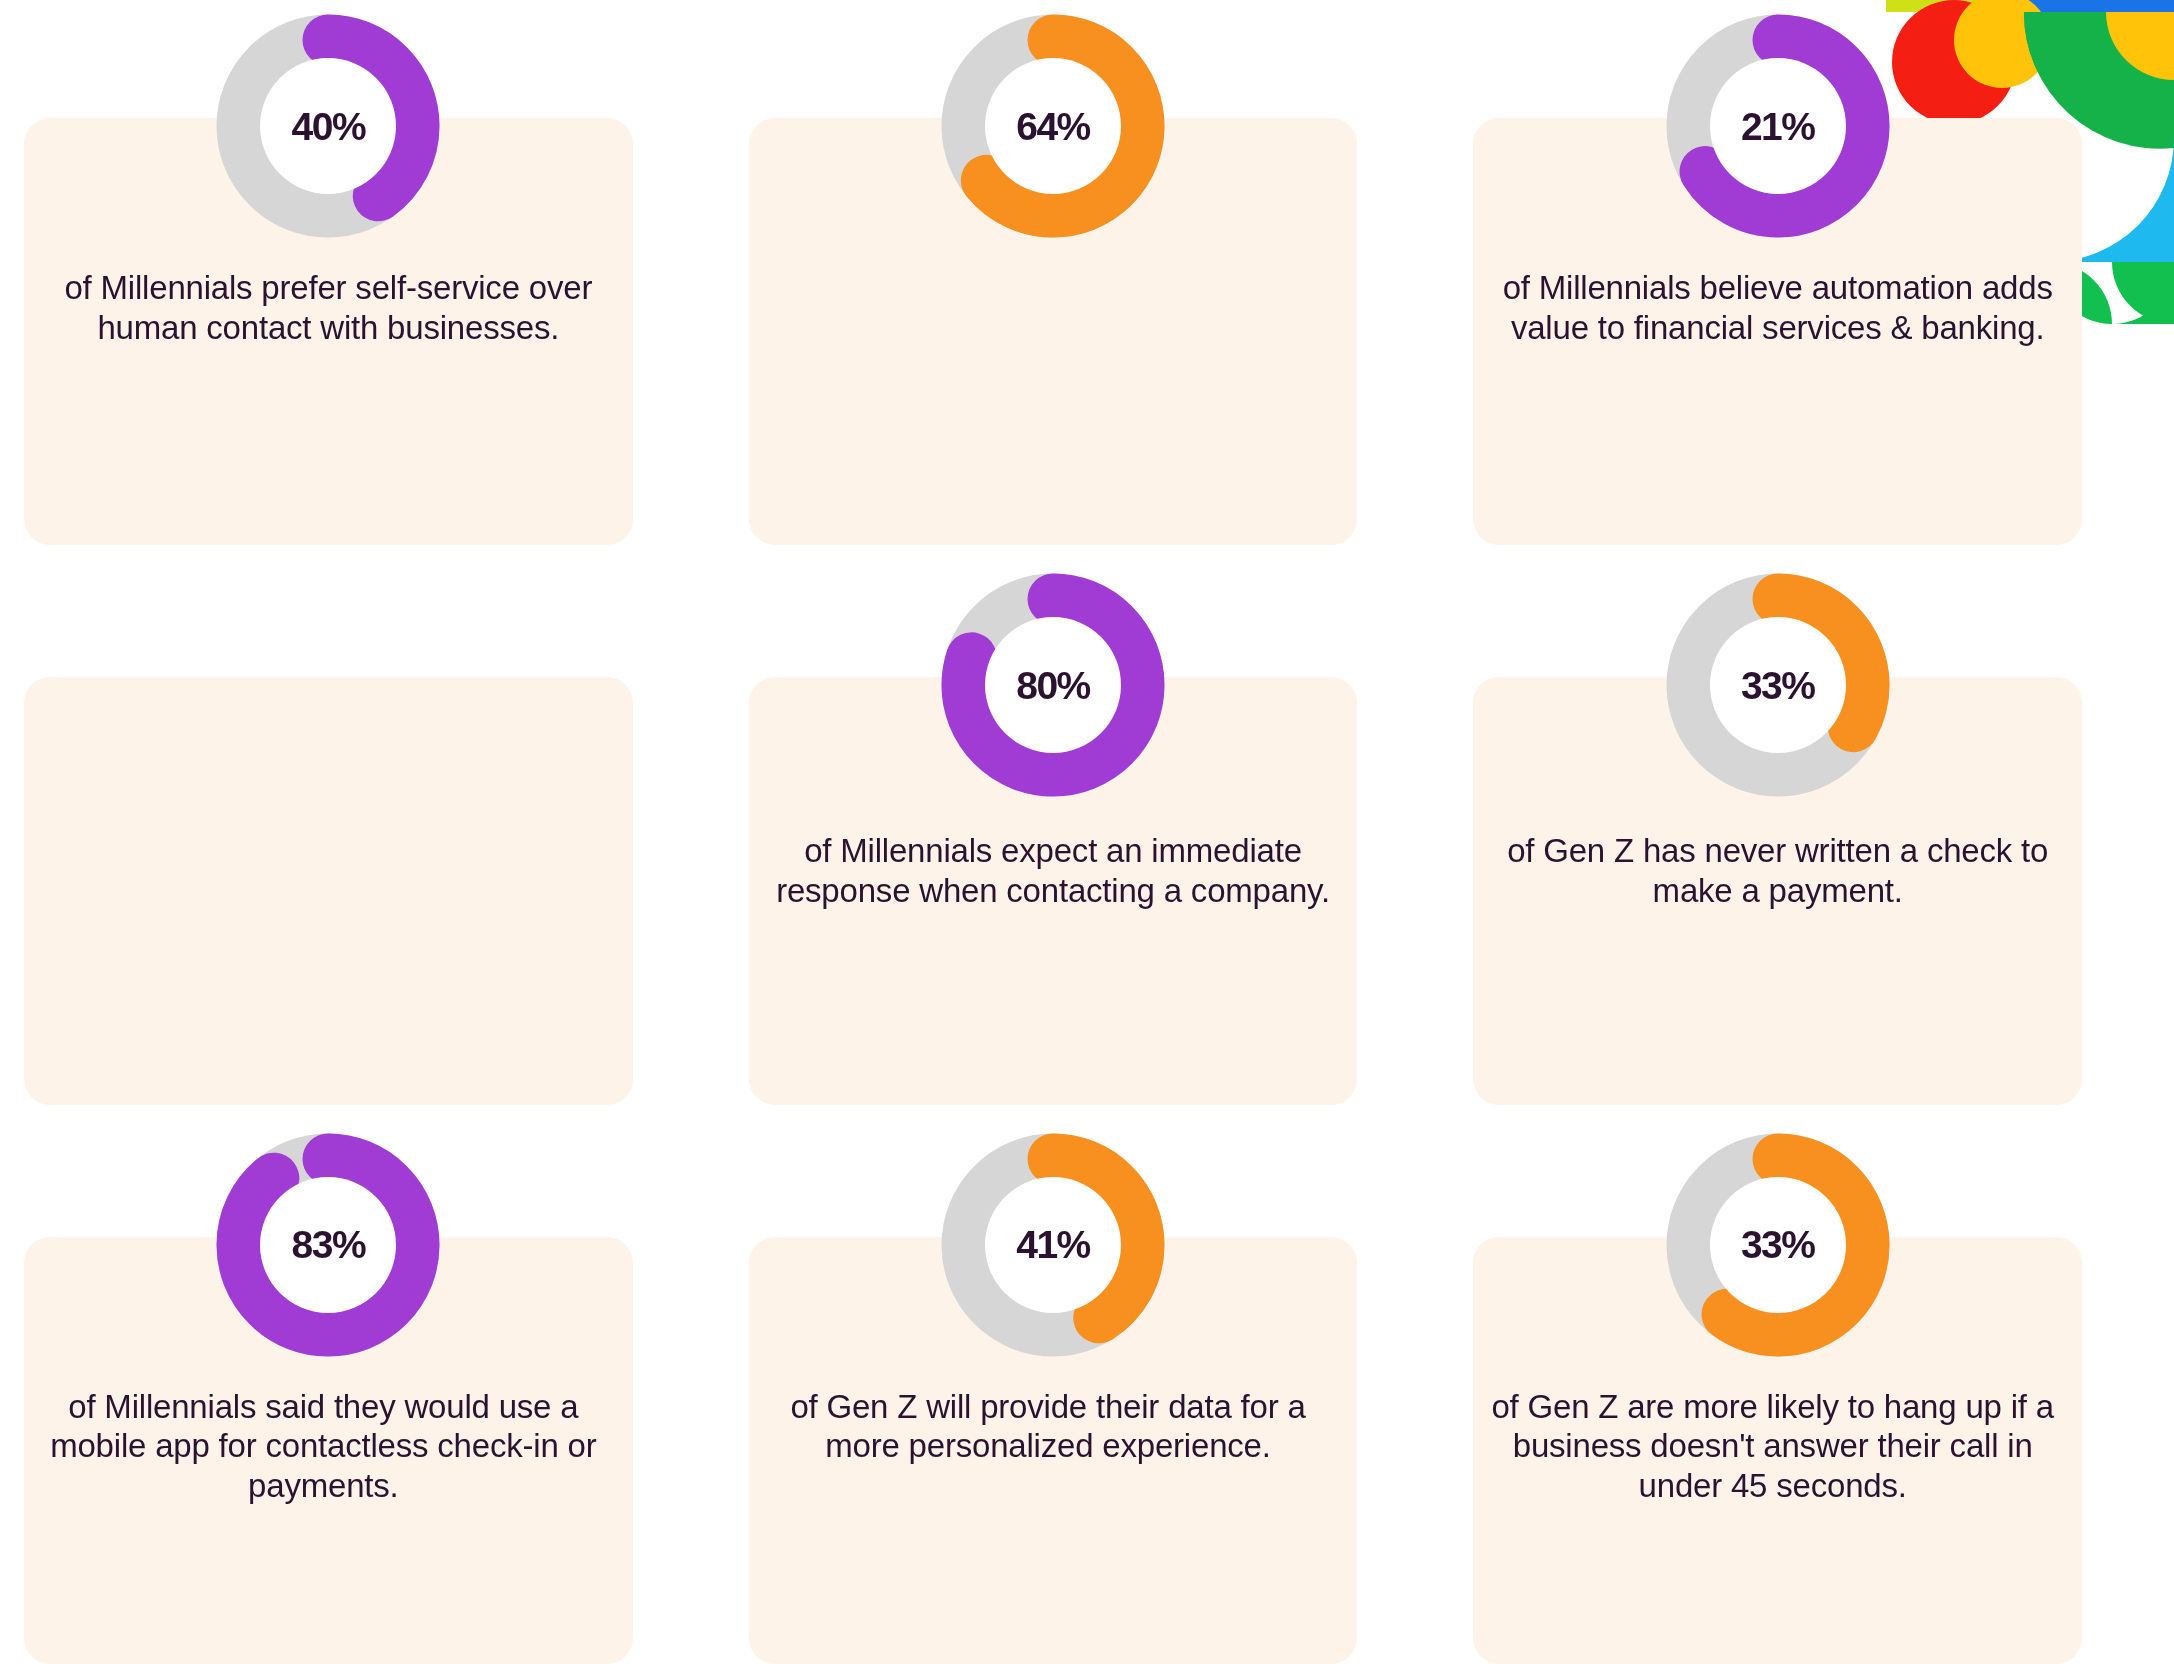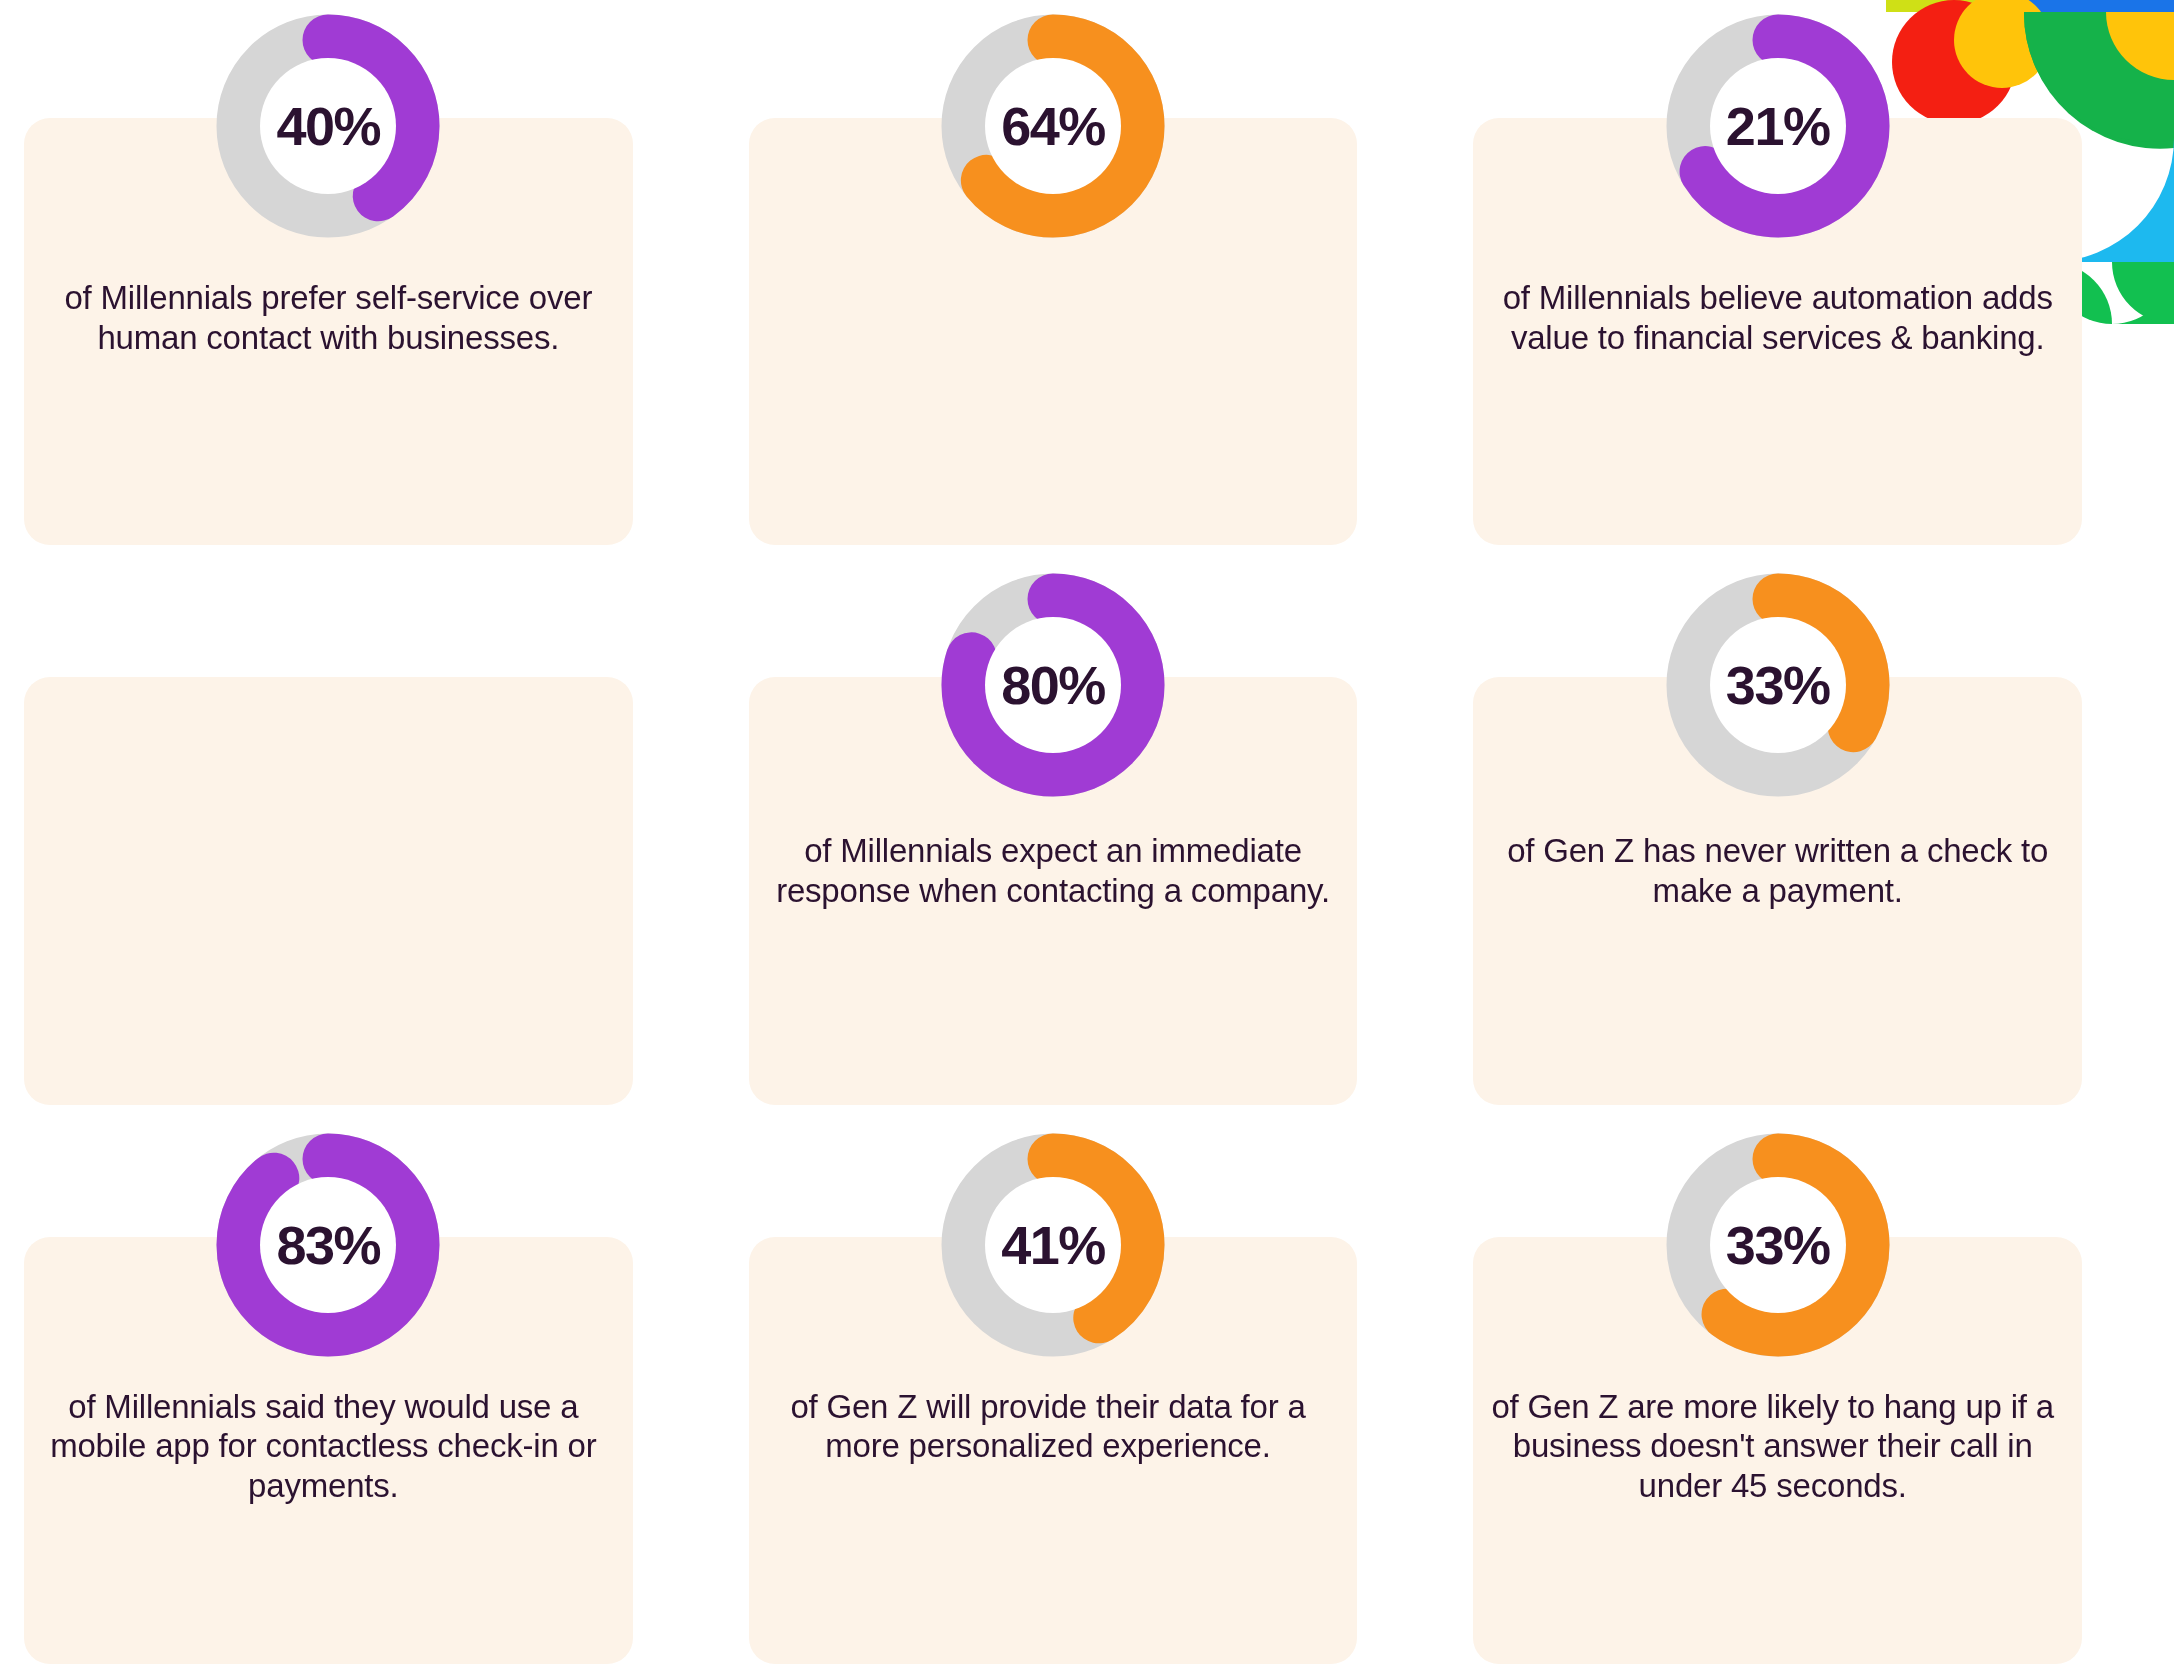--- a/index.html
+++ b/index.html
@@ -56,30 +56,30 @@
   .donut .hole{
     position:absolute;
     left:50%;top:50%;
     transform:translate(-50%,-50%);
     width:136px;height:136px;
     border-radius:50%;
     background:#ffffff;
     display:flex;align-items:center;justify-content:center;
   }
   .pct{
-    font-size:54px;
+    font-size:39px;
     font-weight:700;
     color:#2b1230;
     letter-spacing:-1.5px;
     line-height:1;
     white-space:nowrap;
   }
 
   .caption{
-    margin-top:40px;
+    margin-top:30px;
     padding:0 18px;
     text-align:center;
     font-size:33px;
     line-height:1.20;
     color:#2b1230;
     font-weight:400;
     letter-spacing:-0.2px;
   }
 
   

